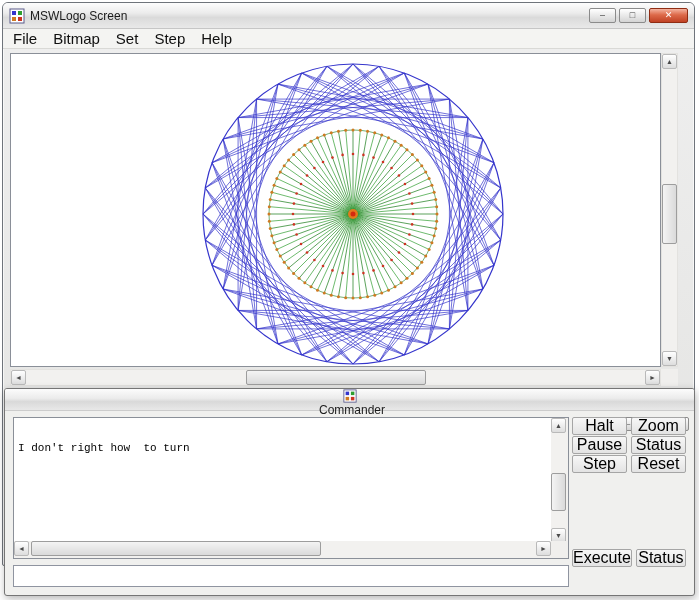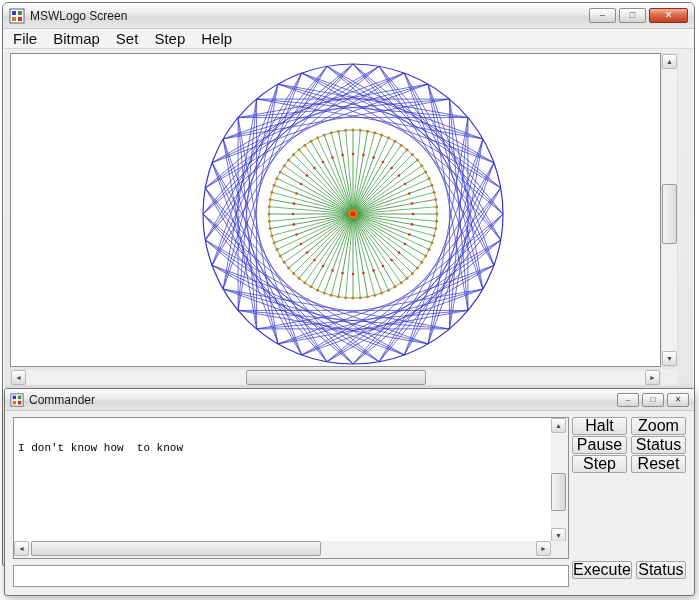--- a/index.html
+++ b/index.html
@@ -83,20 +83,21 @@
     border:1px solid #757575; border-radius:3px;
     background:#f0f0ee;
     box-shadow: 1px 3px 8px rgba(0,0,0,.28);
   }
   .cmd-titlebar {
     position:relative; height:22px;
     display:flex; align-items:center; padding:0 5px;
     background: linear-gradient(180deg,#fcfcfc 0%,#ebebeb 45%,#d9d9d9 60%,#e8e8e8 100%);
     border-bottom:1px solid #cccccc;
     border-radius:2px 2px 0 0;
+    flex-direction:column;
   }
   .cmd-btn {
     width:22px; height:14px;
     border:1px solid #8b8b8b; border-radius:2px;
     background: linear-gradient(#ffffff,#d4d4d4);
     color:#3d3d3d; font-size:8px; line-height:11px; text-align:center;
   }
   .cmd-output-box {
     position:absolute; left:8px; top:28px; width:556px; height:142px;
     background:#ffffff; border:1px solid #8a8f98;
@@ -112,21 +113,21 @@
     position:absolute; left:8px; top:176px; width:556px; height:22px;
     border:1px solid #8f94a0; background:#fff;
     font-family:"Liberation Mono", monospace; font-size:12px;
     padding:2px 4px; outline:none;
   }
   .cmd-buttons {
     position:absolute; left:567px; top:28px; width:114px;
     display:grid; grid-template-columns:1fr 1fr; gap:1px 4px;
   }
   .cmd-buttons-bottom {
-    position:absolute; left:567px; top:172px; width:114px;
+    position:absolute; left:567px; top:160px; width:114px;
     display:grid; grid-template-columns:1fr 1fr; gap:4px;
   }
   .btn {
     height:18px; font-size:16px; color:#000;
     background:linear-gradient(#f7f7f7,#e3e3e3);
     border:1px solid #a5a5a5; border-radius:2px;
     text-align:center; line-height:16px; cursor:default;
     font-family:"Liberation Sans", sans-serif;
   }
   .app-icon { width:16px; height:16px; flex:0 0 auto; }
@@ -493,21 +494,21 @@
     <span class="title-text">Commander</span>
     <div class="win-controls">
       <div class="cmd-btn"><span>–</span></div>
       <div class="cmd-btn"><span>□</span></div>
       <div class="cmd-btn"><span>✕</span></div>
     </div>
   </div>
 
   <div class="cmd-output-box">
     <div class="cmd-text">
-      <div>I don't know how  to know</div>
+      <div>I don't right how  to turn</div>
       
       
       
       
       
       
       
     </div>
 
     <div class="scrollbar v" style="right:0; top:0; width:17px; height:125px; border:none;">

